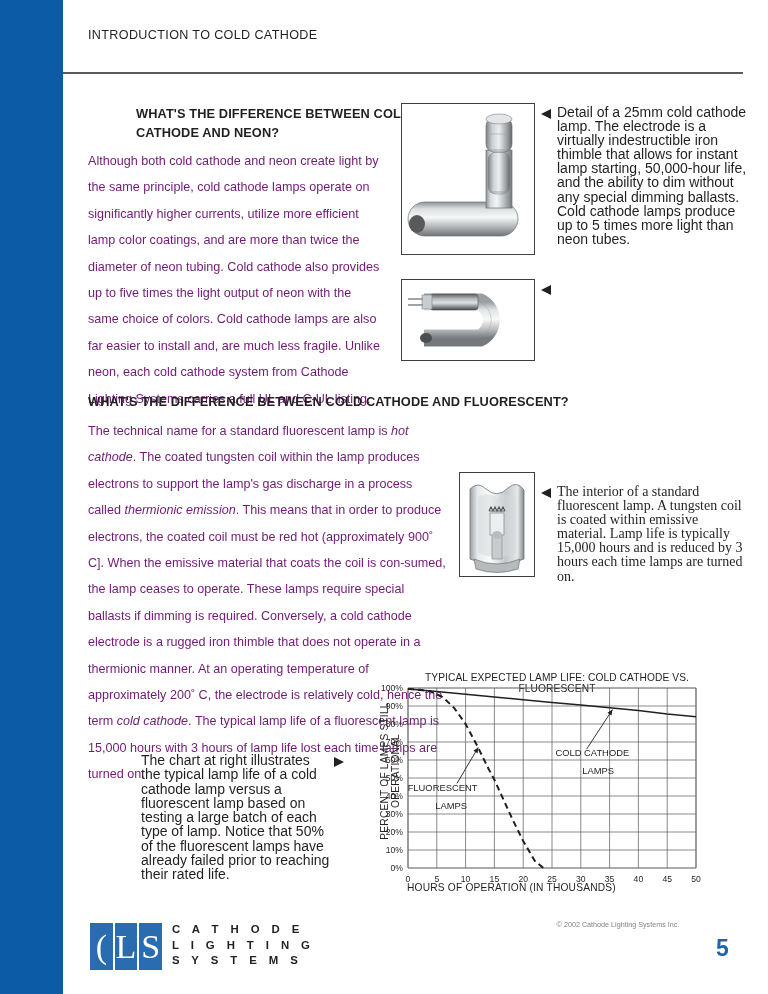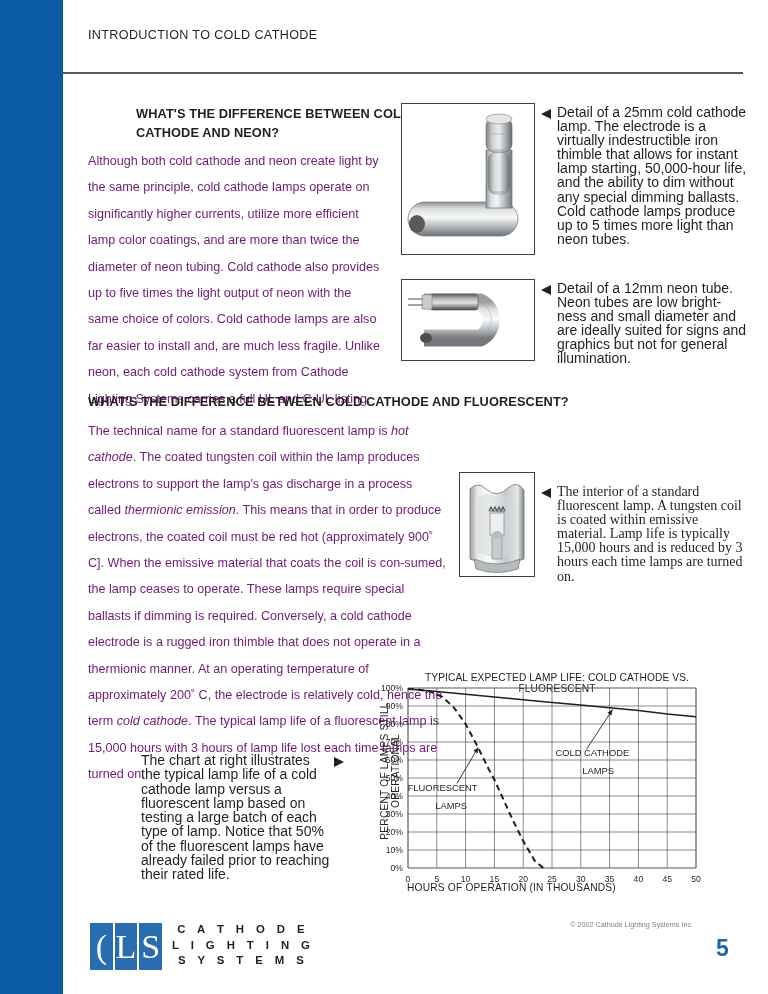--- a/index.html
+++ b/index.html
@@ -178,35 +178,34 @@
     line-height: 34px;
   }
   .logo-words {
     position: absolute;
     left: 172px; top: 922px;
     font-size: 11.4px;
     font-weight: bold;
     letter-spacing: 4.4px;
     color: #231f20;
     line-height: 15.6px;
-    text-align: center;
   }
   #foot-contact {
     position: absolute;
     left: 262px; top: 938px;
     width: 430px;
     font-size: 10.9px;
     color: #808285;
     line-height: 15.4px;
   }
   #copyright {
     position: absolute;
     left: 543px; top: 920px;
     width: 150px;
-    text-align: right;
+    text-align: center;
     font-size: 7.2px;
     color: #808285;
   }
   #page-number {
     position: absolute;
     left: 716px; top: 935px;
     font-size: 23px;
     font-weight: bold;
     color: #1c66ae;
   }
@@ -294,21 +293,20 @@
 
       <rect x="20" y="15" width="10" height="14" fill="#c8ccce" stroke="#7f8386" stroke-width="0.6"></rect>
 
       <line x1="6" y1="19" x2="21" y2="19" stroke="#8a8e91" stroke-width="1.6"></line>
       <line x1="6" y1="25" x2="21" y2="25" stroke="#8a8e91" stroke-width="1.6"></line>
 
       <ellipse cx="24" cy="58" rx="6" ry="5" fill="#4b4e51"></ellipse>
     </svg>
   </div>
   <div class="tri-left" id="tri2"></div>
-  <div class="caption" id="cap2">Detail of a 12mm neon tube. Neon tubes are low bright-ness and small diameter and are ideally suited for signs and graphics but not for general illumination.</div>
 
   <div class="h2" id="sec2-title">WHAT'S THE DIFFERENCE BETWEEN COLD CATHODE AND FLUORESCENT?</div>
   <div class="body-copy" id="sec2-body">
     <span>The technical name for a standard fluorescent lamp is </span><i>hot cathode</i><span>.  The coated tungsten coil within the lamp produces electrons to support the lamp's gas discharge in a process called </span><i>thermionic emission</i><span>. This means that in order to produce electrons, the coated coil must be red hot (approximately 900˚ C].  When the emissive material that coats the coil is con-sumed, the lamp ceases to operate. These lamps require special ballasts if dimming is required. Conversely, a cold cathode electrode is a rugged iron thimble that does not operate in a thermionic manner.  At an operating temperature of approximately 200˚ C, the electrode is relatively cold, hence the term </span><i>cold cathode</i><span>. The typical lamp life of a fluorescent lamp is 15,000 hours with 3 hours of lamp life lost each time lamps are turned on.</span>
   </div>
 
   <div class="figbox" id="fig3">
     <svg width="74" height="103" viewBox="0 0 74 103">
       <defs>
         <linearGradient id="gGlass" x1="0" y1="0" x2="1" y2="0">

